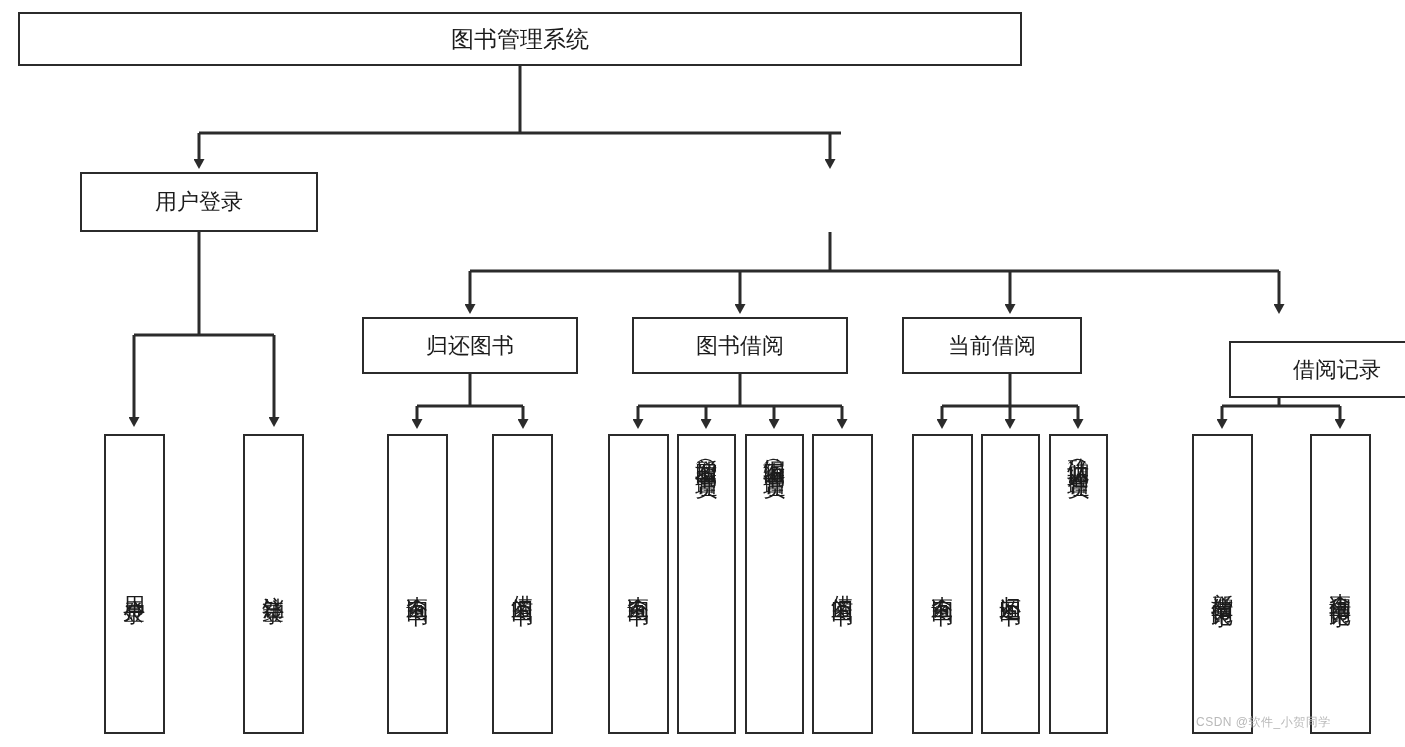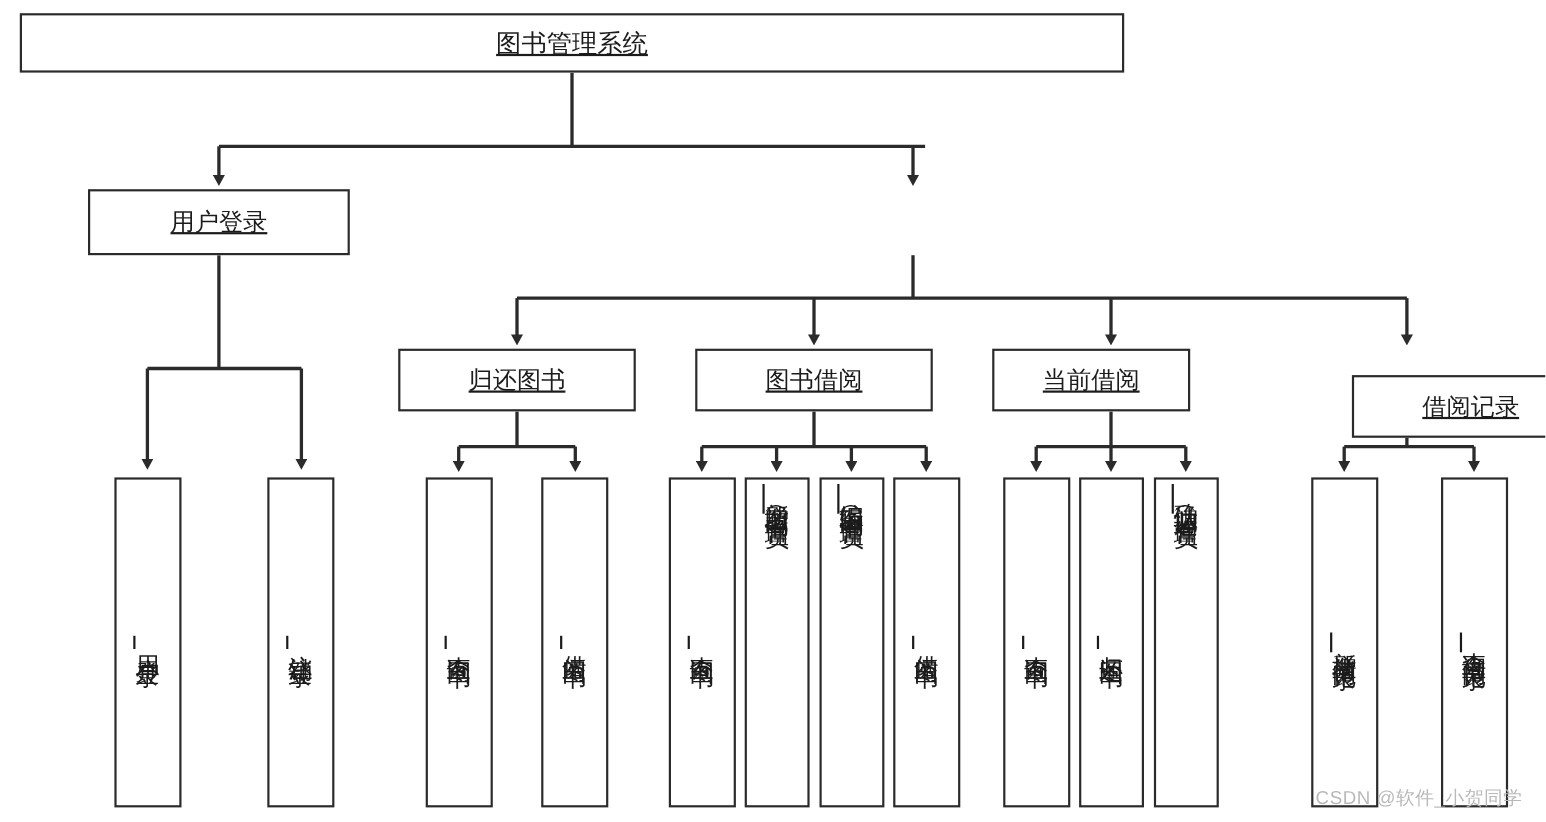--- a/index.html
+++ b/index.html
@@ -29,21 +29,20 @@
     position: absolute;
     box-sizing: border-box;
     border: 2px solid #2b2b2b;
     background: #ffffff;
     color: #1b1b1b;
     display: flex;
     align-items: center;
     justify-content: center;
     text-align: center;
     line-height: 1.15;
-    text-decoration: underline;
   }
   .node.root {
     font-size: 23px;
   }
   .node.branch {
     font-size: 22px;
   }
   .node.leaf {
     font-size: 22px;
     writing-mode: vertical-rl;
@@ -53,21 +52,21 @@
     justify-content: center;
     padding: 4px 0;
   }
   .node.leaf.tall-text {
     justify-content: flex-start;
   }
   .watermark {
     position: absolute;
     left: 1196px;
     top: 714px;
-    font-size: 17px;
+    font-size: 12px;
     color: #b9b9b9;
     white-space: nowrap;
     letter-spacing: 0.5px;
   }
 </style>
 </head>
 <body>
 
 <div id="canvas">
 

